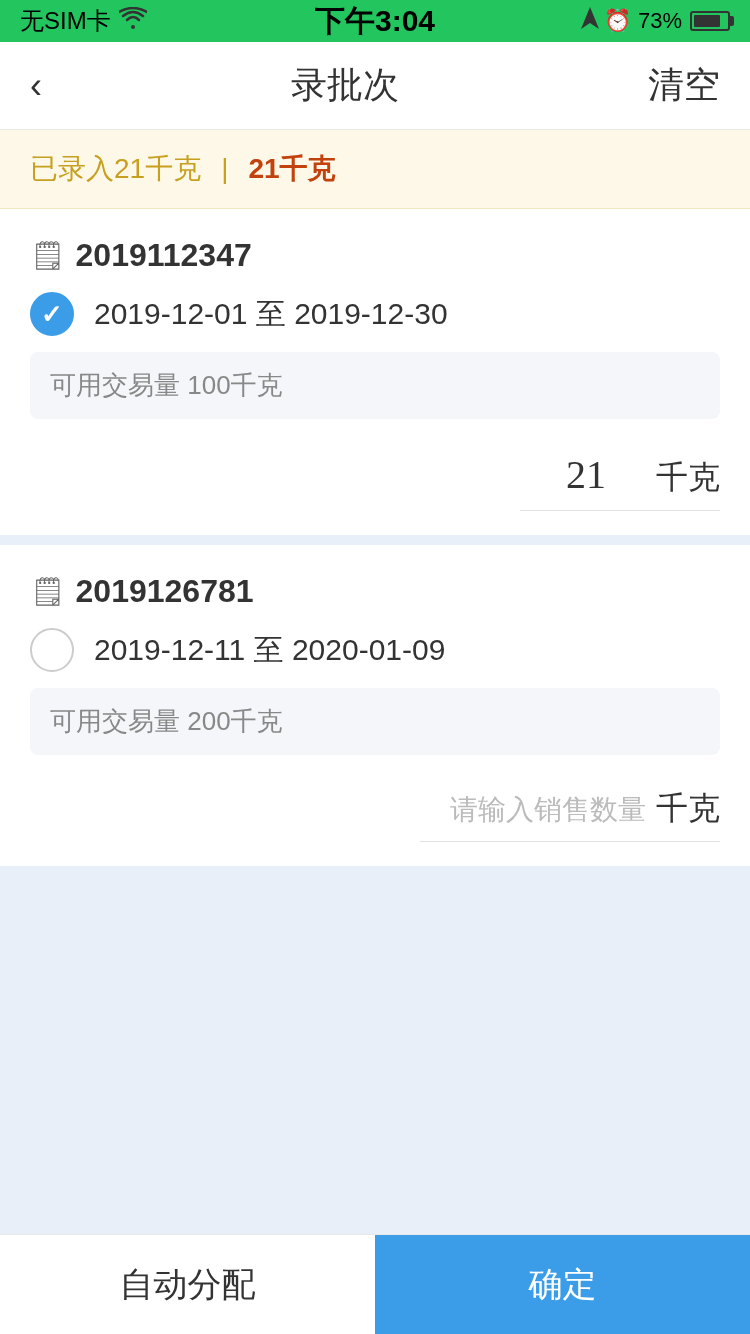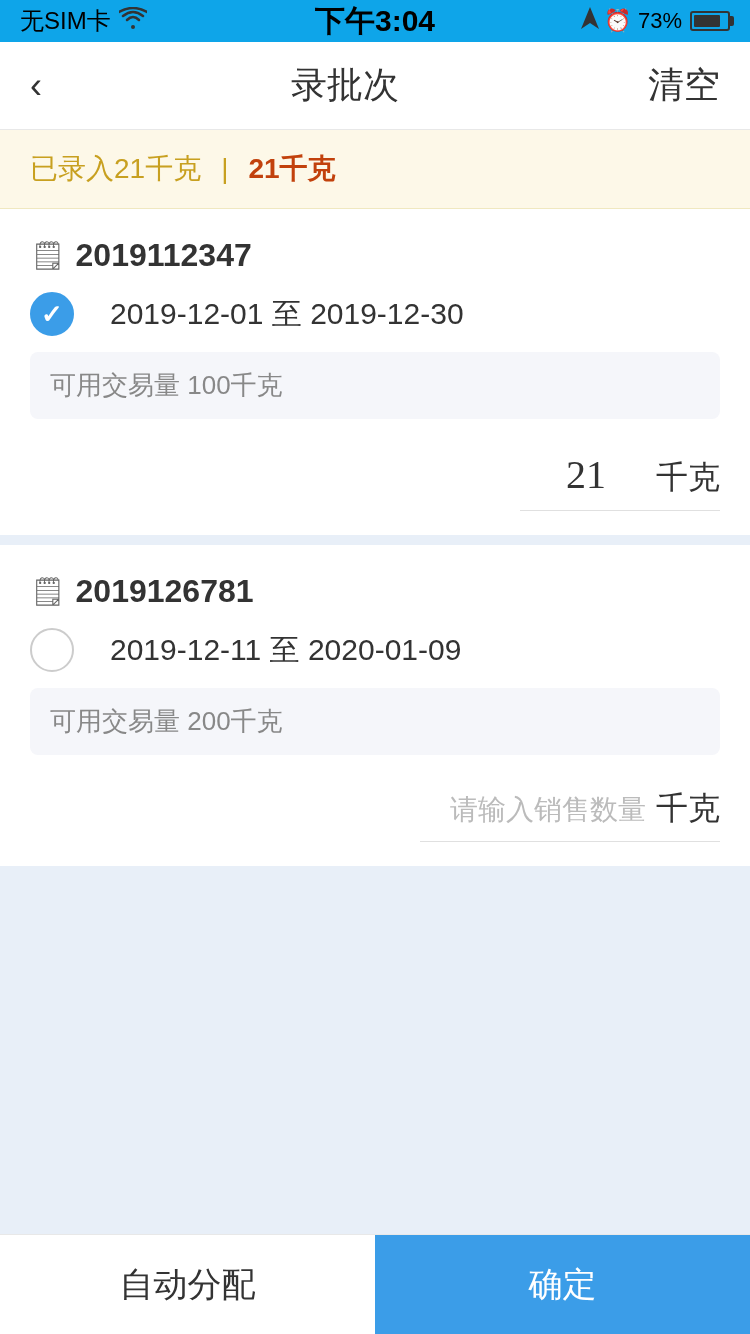--- a/index.html
+++ b/index.html
@@ -8,21 +8,21 @@
       font-family: -apple-system, "PingFang SC", "Helvetica Neue", Arial, sans-serif;
       width: 750px;
       min-height: 1334px;
       background: #f0f2f7;
       font-size: 32px;
     }
 
     
     .status-bar {
       height: 42px;
-      background: #0ea5e9;
+      background: #22c55e;
       display: flex;
       align-items: center;
       justify-content: space-between;
       padding: 0 20px;
       font-size: 24px;
       font-weight: 500;
       gap: 20px;
     }
     .status-left {
       display: flex;
@@ -139,21 +139,21 @@
       color: #333;
     }
     .batch-icon {
       font-size: 28px;
       color: #666;
     }
     .batch-date-row {
       display: flex;
       align-items: center;
       padding: 8px 30px 8px 30px;
-      gap: 36px;
+      gap: 20px;
     }
     .radio-circle {
       width: 44px;
       height: 44px;
       border-radius: 50%;
       border: 2px solid #ccc;
       background: #fff;
       flex-shrink: 0;
       display: flex;
       align-items: center;

